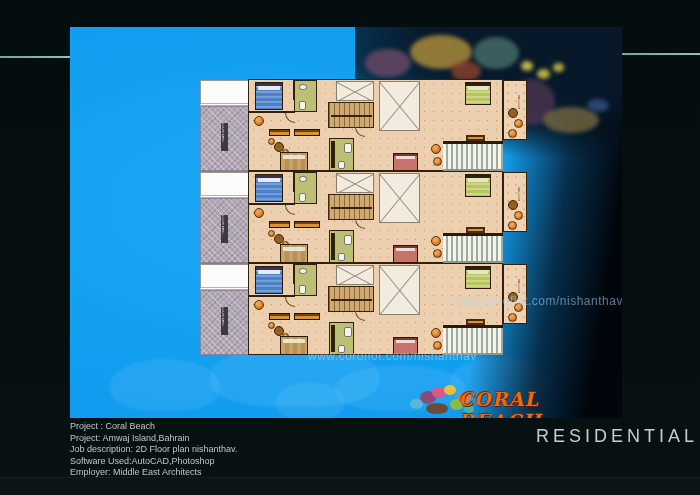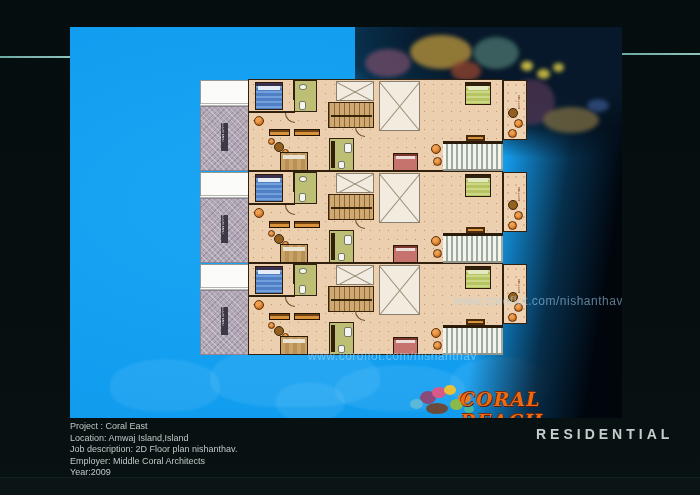--- a/index.html
+++ b/index.html
@@ -112,21 +112,21 @@
   #wm2 { left:384px; top:267px; }
 
   #logo-reef { position:absolute; left:336px; top:356px; width:74px; height:36px; }
   #logo-reef .blob { filter:blur(0.6px); }
   #logo-text { position:absolute; left:390px; top:361px; font-family:"DejaVu Serif", serif;
                font-style:italic; font-weight:bold; font-size:19px; letter-spacing:1px;
                color:#ee6a10; text-shadow:0.6px 0.6px 0 #5a1808, -0.6px -0.6px 0 #7a2808; }
 
   
   #info-panel { position:absolute; left:70px; top:421px; color:#c2c6c6; font-size:9px; line-height:11.6px; }
-  #residential { position:absolute; left:536px; top:426px; font-size:14px; letter-spacing:4px; color:#c7cdcd;font-weight:bold; }
+  #residential { position:absolute; left:536px; top:426px; font-size:18px; letter-spacing:4px; color:#c7cdcd; }
   #bottom-strip { position:absolute; left:0; top:477px; width:700px; height:18px;
                   background:#0b1515; border-top:1px solid #152020; }
 </style>
 </head>
 <body>
 
 <div id="board">
 
   <div class="tealline" id="teal-left"></div>
   <div class="tealline" id="teal-right"></div>
@@ -413,21 +413,22 @@
       <div class="blob" style="left:4px;top:16px;width:13px;height:10px;background:#5ab8d8;"></div>
       <div class="blob" style="left:44px;top:16px;width:13px;height:11px;background:#8aba4a;"></div>
       <div class="blob" style="left:52px;top:10px;width:13px;height:10px;background:#e87a2a;"></div>
       <div class="blob" style="left:20px;top:20px;width:22px;height:11px;background:#6a4a3a;"></div>
       <div class="blob" style="left:58px;top:22px;width:10px;height:8px;background:#4ab8a0;"></div>
     </div>
     <div id="logo-text">CORAL BEACH</div>
   </div>
 
   <div id="info-panel">
-    <div>Project : Coral East</div>
-    <div>Location: Amwaj Island,Island</div>
+    <div>Project : Coral Beach</div>
+    <div>Project: Amwaj Island,Bahrain</div>
     <div>Job description: 2D Floor plan nishanthav.</div>
-    <div>Employer: Middle Coral Architects</div>
+    <div>Software Used:AutoCAD,Photoshop</div>
+    <div>Employer: Middle East Architects</div>
     <div>Year:2009</div>
   </div>
   <div id="residential">RESIDENTIAL</div>
   <div id="bottom-strip"></div>
 </div>
 
 </body></html>

